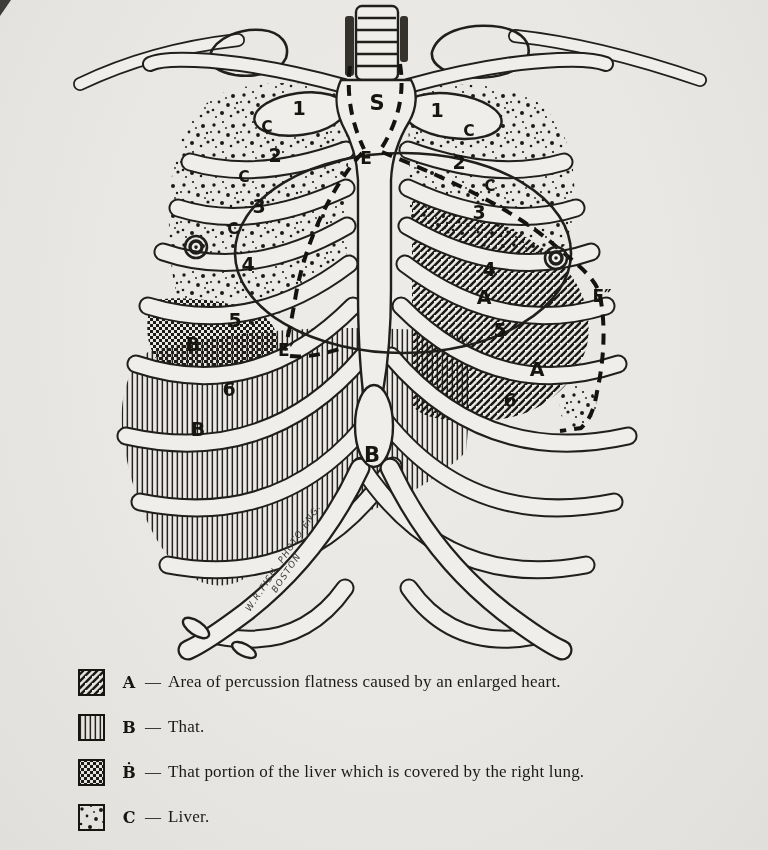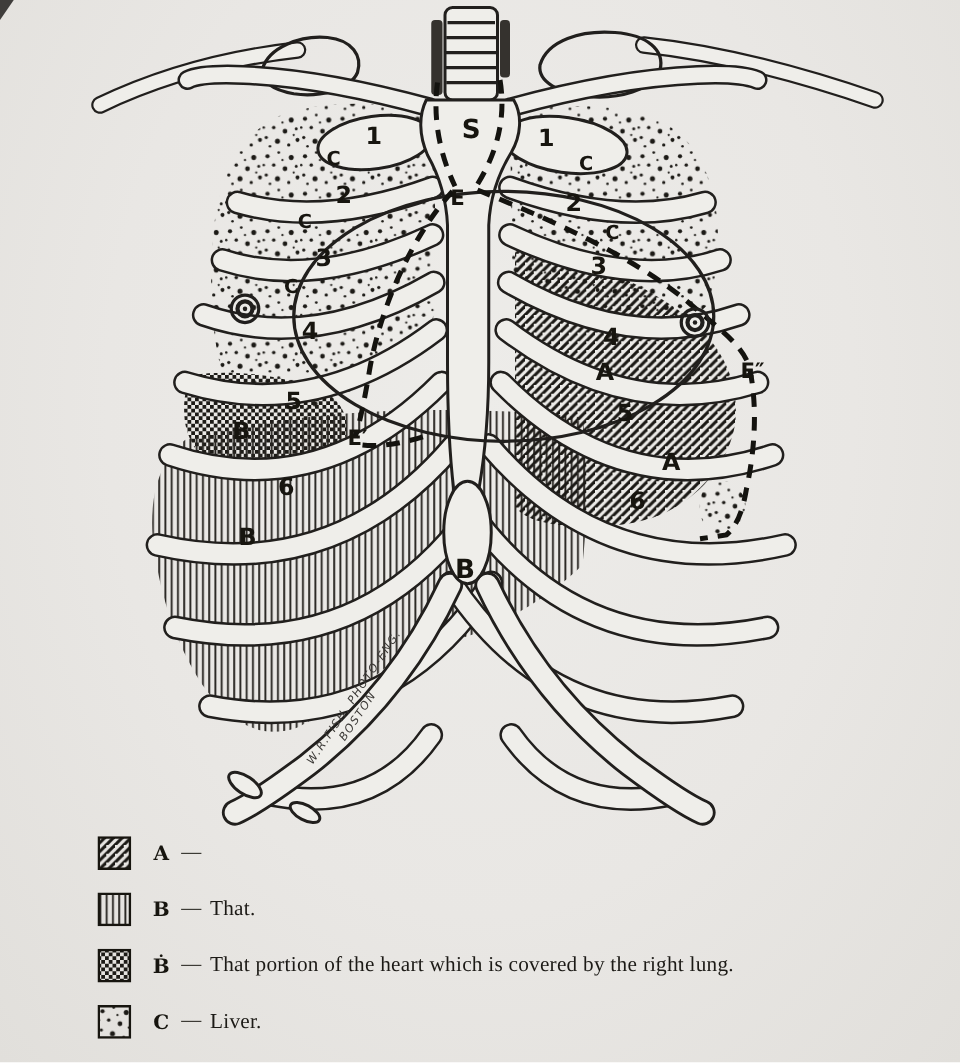--- a/index.html
+++ b/index.html
@@ -268,36 +268,37 @@
     </g>
   </svg>
 
   <div class="legend">
     <div class="legend-row">
       <svg class="swatch" width="27" height="27">
         <rect x="1" y="1" width="25" height="25" fill="url(#pat-hatch)" stroke="#17150F" stroke-width="2"></rect>
       </svg>
       <span class="key">A</span>
       <span class="dash">—</span>
+      <span class="desc">Area of percussion flatness caused by an enlarged heart.</span>
     </div>
     <div class="legend-row">
       <svg class="swatch" width="27" height="27">
         <rect x="1" y="1" width="25" height="25" fill="url(#pat-vlines)" stroke="#17150F" stroke-width="2"></rect>
       </svg>
       <span class="key">B</span>
       <span class="dash">—</span>
       <span class="desc">That.</span>
     </div>
     <div class="legend-row">
       <svg class="swatch" width="27" height="27">
         <rect x="1" y="1" width="25" height="25" fill="url(#pat-check)" stroke="#17150F" stroke-width="2"></rect>
       </svg>
       <span class="key">Ḃ</span>
       <span class="dash">—</span>
-      <span class="desc">That portion of the heart which is covered by the right lung.</span>
+      <span class="desc">That portion of the liver which is covered by the right lung.</span>
     </div>
     <div class="legend-row">
       <svg class="swatch" width="27" height="27">
         <rect x="1" y="1" width="25" height="25" fill="url(#pat-stipple)" stroke="#17150F" stroke-width="2"></rect>
       </svg>
       <span class="key">C</span>
       <span class="dash">—</span>
       <span class="desc">Liver.</span>
     </div>
   </div>

